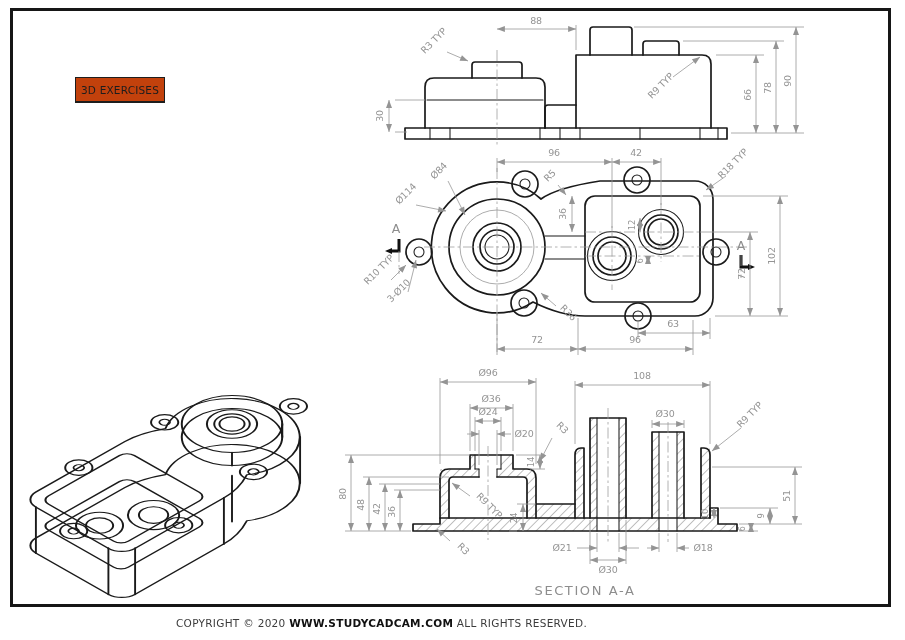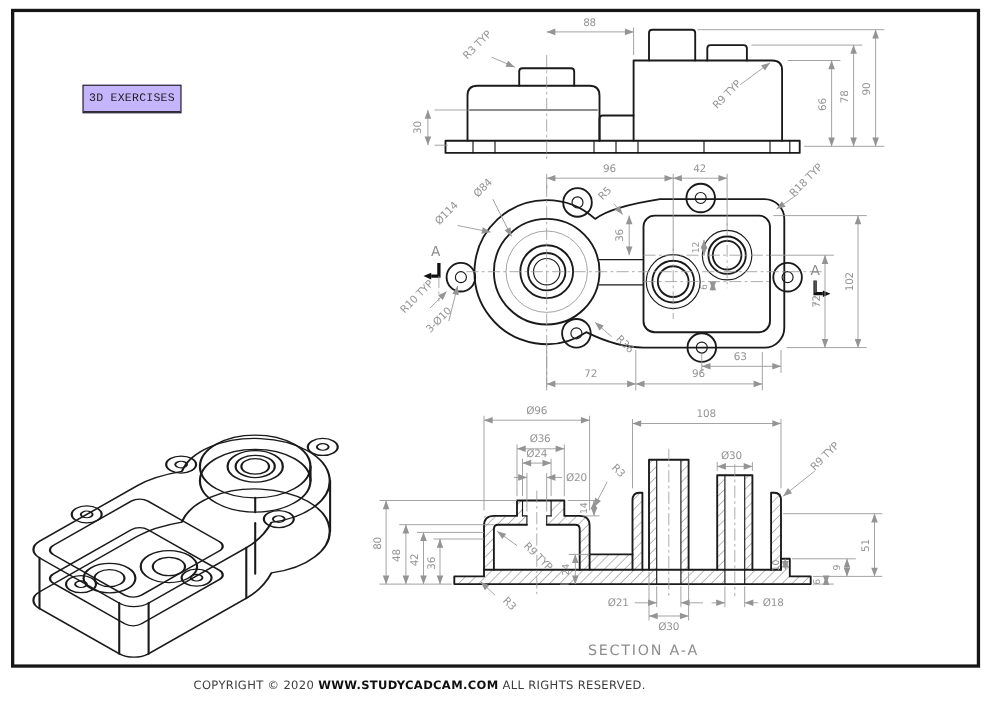--- a/index.html
+++ b/index.html
@@ -1,18 +1,18 @@
 <!DOCTYPE html>
 <html><head>
 <meta charset="utf-8">
 <style>
   html,body{margin:0;padding:0;background:#fff;}
   body{width:905px;height:640px;position:relative;font-family:"DejaVu Sans",sans-serif;overflow:hidden;}
   .frame{position:absolute;left:10px;top:8px;width:881px;height:599px;border:3px solid #161616;box-sizing:border-box;}
-  .badge{position:absolute;left:75px;top:77px;width:88px;border:1.6px solid #1d1d1d;background:#c4b5fd;text-align:center;z-index:3;font-family:Liberation Mono, monospace;}
+  .badge{position:absolute;left:75px;top:77px;width:88px;border:1.6px solid #1d1d1d;background:#c2410c;text-align:center;z-index:3;}
   .badge .series{font-size:10.5px;color:#1d1d1d;padding:6px 2px 5px;border-bottom:1.6px solid #1d1d1d;letter-spacing:.2px;}
   .badge .num{font-size:32px;font-weight:bold;color:#0c0c0c;padding:2px 0 4px;letter-spacing:1px;}
   .footer{position:absolute;left:0;top:617px;width:763px;text-align:center;font-size:10.5px;color:#3c3c3c;letter-spacing:.3px;}
   .footer b{color:#101010;}
   svg.sheet{position:absolute;left:0;top:0;z-index:2;}
   .k{fill:none;stroke:#1a1a1a;stroke-width:1.7;stroke-linejoin:round;stroke-linecap:round;}
   .k1{fill:none;stroke:#1a1a1a;stroke-width:1.05;stroke-linejoin:round;stroke-linecap:round;}
   .ik{fill:none;stroke:#1a1a1a;stroke-width:1.9;stroke-linejoin:round;stroke-linecap:round;}
   .d{fill:none;stroke:#979797;stroke-width:.8;}
   .cl{fill:none;stroke:#9a9a9a;stroke-width:.75;stroke-dasharray:11 3 2.5 3;}

